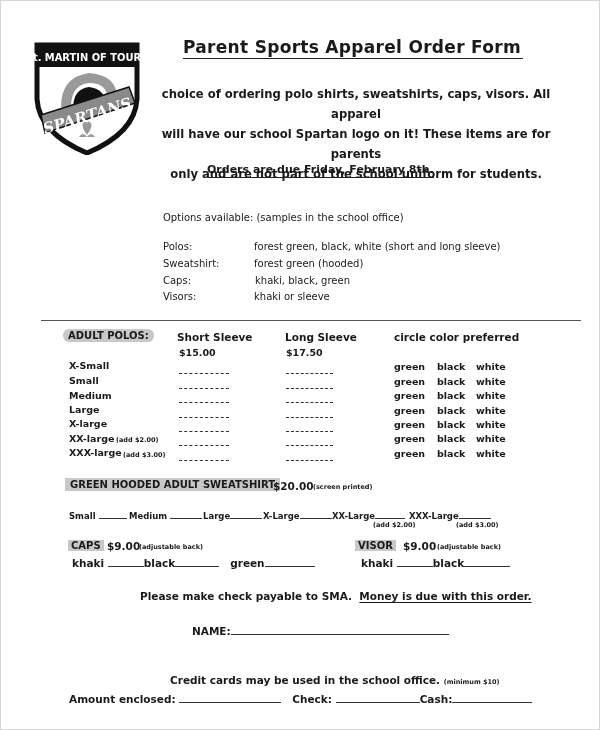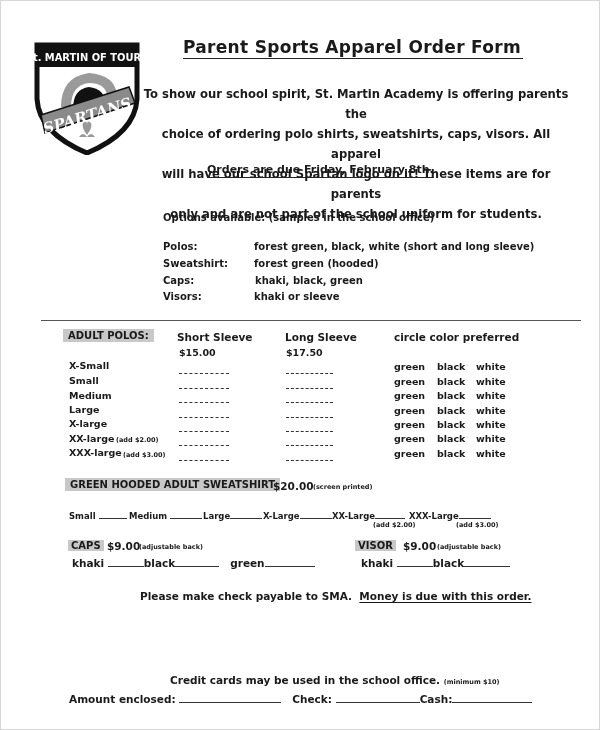--- a/index.html
+++ b/index.html
@@ -8,24 +8,24 @@
   .page { position: absolute; left: 0; top: 0; width: 598px; height: 728px;
           border: 1px solid #d6d6d6; background: #fff; }
   .abs { position: absolute; white-space: nowrap; }
   .u { text-decoration: underline; text-underline-offset: 2px; }
   .title { left: 182px; top: 36px; font-size: 17px; font-weight: bold; letter-spacing: 0.3px;
            border-bottom: 1.5px solid #222; padding: 0 2px 1px 0; }
   .intro { left: 140px; top: 83px; width: 430px; font-size: 11.6px; font-weight: bold;
            line-height: 20px; text-align: center; white-space: normal; }
   .due { left: 206px; top: 162px; font-size: 11px; font-weight: bold;
          border-bottom: 1px solid #222; line-height: 14px; }
-  .opt { font-size: 10px; font-weight: bold; }
+  .opt { font-size: 10px; font-weight: normal; }
   .rule { left: 40px; top: 319px; width: 540px; height: 0; border-top: 1.5px solid #555; }
   .tag { background: #c8c8c8; padding: 1px 5px; font-weight: bold; }
-  .hdr { font-size: 10.5px; font-weight: bold; }
+  .hdr { font-size: 10.5px; font-weight: bold; border-radius: 6px; }
   .sm { font-size: 9.5px; font-weight: bold; }
   .tiny { font-size: 6.5px; font-weight: bold; }
   .blank { display: inline-block; border-bottom: 1px dashed #333; height: 0; vertical-align: baseline; }
   .line { display: inline-block; border-bottom: 1px solid #333; height: 0; vertical-align: baseline; }
   .colorword { font-size: 9.5px; font-weight: bold; }
   .logo { left: 30px; top: 36px; width: 112px; height: 118px; }
 </style>
 </head>
 <body>
 
@@ -40,21 +40,20 @@
       <polygon points="10,78 98,50 104,66 14,96" fill="#8a8a8a" stroke="#111" stroke-width="1.5"></polygon>
       <path d="M56 98 Q50 90 52 86 Q56 82 56 88 Q56 82 60 86 Q62 90 56 98 Z M48 100 Q52 94 56 100 Q60 94 64 100 Z" fill="#999"></path>
       <text x="56" y="24" font-size="11" font-weight="bold" fill="#fff" text-anchor="middle" font-family="DejaVu Sans Condensed, DejaVu Sans, sans-serif">St. MARTIN OF TOURS</text>
       <text x="56" y="84" font-size="15" font-style="italic" font-weight="bold" fill="#fff" text-anchor="middle" transform="rotate(-17 56 78)" font-family="DejaVu Serif, serif">SPARTANS</text>
     </svg>
   </div>
 
   <div class="abs title">Parent Sports Apparel Order Form</div>
 
   <div class="abs intro">
-    <div>To show our school spirit, St. Martin Academy is offering parents the</div>
     <div>choice of ordering polo shirts, sweatshirts, caps, visors.  All apparel</div>
     <div>will have our school Spartan logo on it!    These items are for parents</div>
     <div>only and are not part of the school uniform for students.</div>
   </div>
   <div class="abs due">Orders are due Friday, February 8th.</div>
 
   <div class="abs opt" style="left:162px; top:211px;">Options available:  (samples in the school office)</div>
   <div class="abs opt" style="left:162px; top:240px;">Polos:</div>
   <div class="abs opt" style="left:253px; top:240px;">forest green, black, white (short and long sleeve)</div>
   <div class="abs opt" style="left:162px; top:257px;">Sweatshirt:</div>
@@ -174,20 +173,23 @@
   <div class="abs hdr" style="left:360px; top:556px;">
     <span>khaki</span>
     <span class="line" style="width:36px;"></span><span>black</span><span class="line" style="width:46px;"></span>
   </div>
 
   <div class="abs hdr" style="left:139px; top:589px;">
     <span>Please make check payable to SMA.</span>&nbsp;
     <span class="u">Money is due with this order.</span>
   </div>
 
+  <div class="abs hdr" style="left:191px; top:624px;">
+    <span>NAME:</span><span class="line" style="width:218px;"></span>
+  </div>
 
   <div class="abs hdr" style="left:68px; top:656px;margin-top:36px;">
     <span>Amount enclosed:</span>
     <span class="line" style="width:102px;"></span>&nbsp;&nbsp;
     <span>Check:</span>
     <span class="line" style="width:84px;"></span><span>Cash:</span><span class="line" style="width:80px;"></span>
   </div>
 
   <div class="abs hdr" style="left:163px; top:673px;margin-left:6px;">
     <span>Credit cards may be used in the school office.</span>

